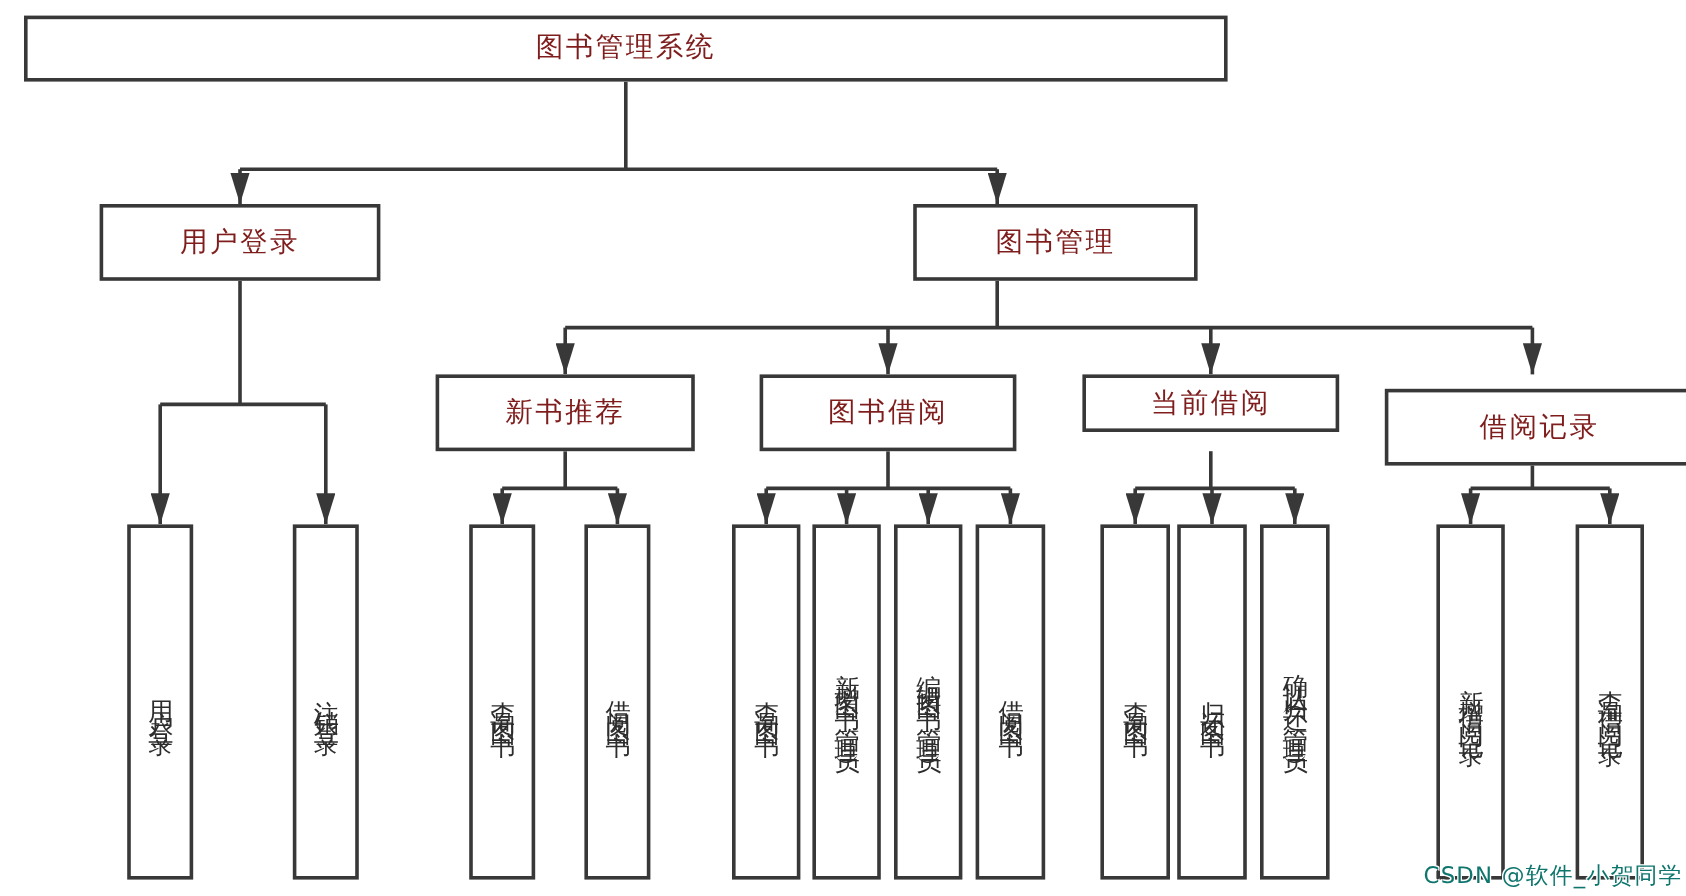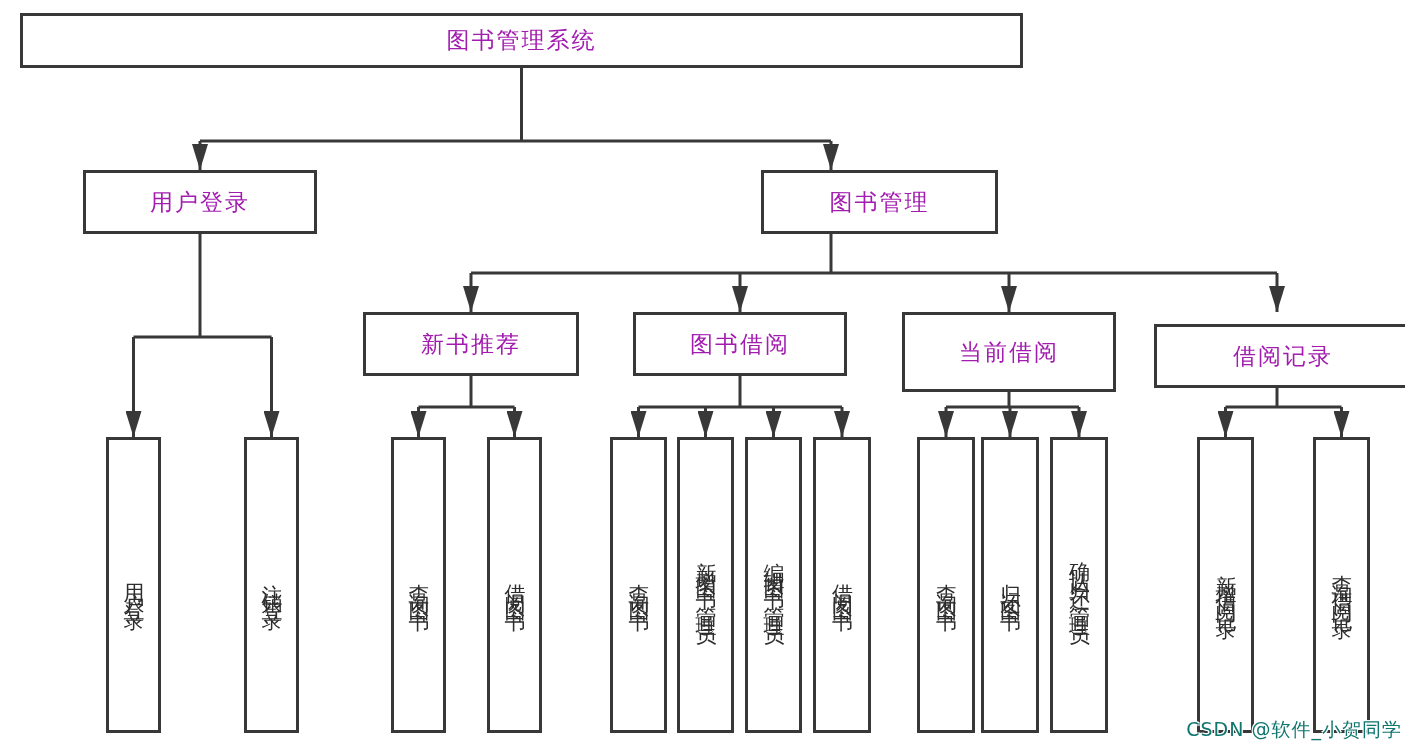--- a/index.html
+++ b/index.html
@@ -26,21 +26,21 @@
     box-sizing: border-box;
     border: 3px solid #383838;
     background: #ffffff;
     display: flex;
     align-items: center;
     justify-content: center;
     z-index: 2;
   }
   .hlabel {
     font-size: 23px;
-    color: #a21caf;
+    color: #7f1d1d;
     letter-spacing: 2px;
     white-space: nowrap;
     line-height: 1;
   }
   .vlabel {
     writing-mode: vertical-rl;
     text-orientation: mixed;
     font-size: 21px;
     color: #2d2d2d;
     letter-spacing: 9px;
@@ -124,21 +124,21 @@
   <div class="node" style="left:713px; top:170px; width:237px; height:64px;margin-left:48px;">
     <span class="hlabel">图书管理</span>
   </div>
 
   <div class="node" style="left:633px; top:312px; width:214px; height:64px;">
     <span class="hlabel">图书借阅</span>
   </div>
   <div class="node" style="left:363px; top:312px; width:216px; height:64px;">
     <span class="hlabel">新书推荐</span>
   </div>
-  <div class="node" style="left:902px; top:312px; width:214px; height:80px;">
+  <div class="node" style="left:902px; top:312px; width:214px; height:48px;">
     <span class="hlabel">当前借阅</span>
   </div>
   <div class="node" style="left:1154px; top:312px; width:258px; height:64px;margin-top:12px;">
     <span class="hlabel">借阅记录</span>
   </div>
 
   <div class="node" style="left:106px; top:437px; width:55px; height:296px;">
     <span class="vlabel">用户登录</span>
   </div>
   <div class="node" style="left:244px; top:437px; width:55px; height:296px;">

